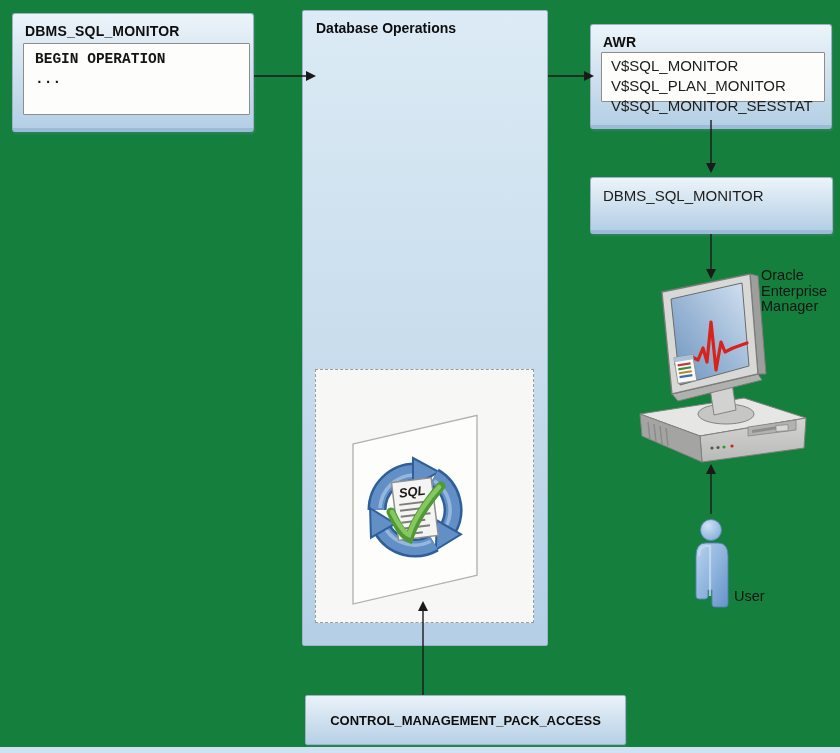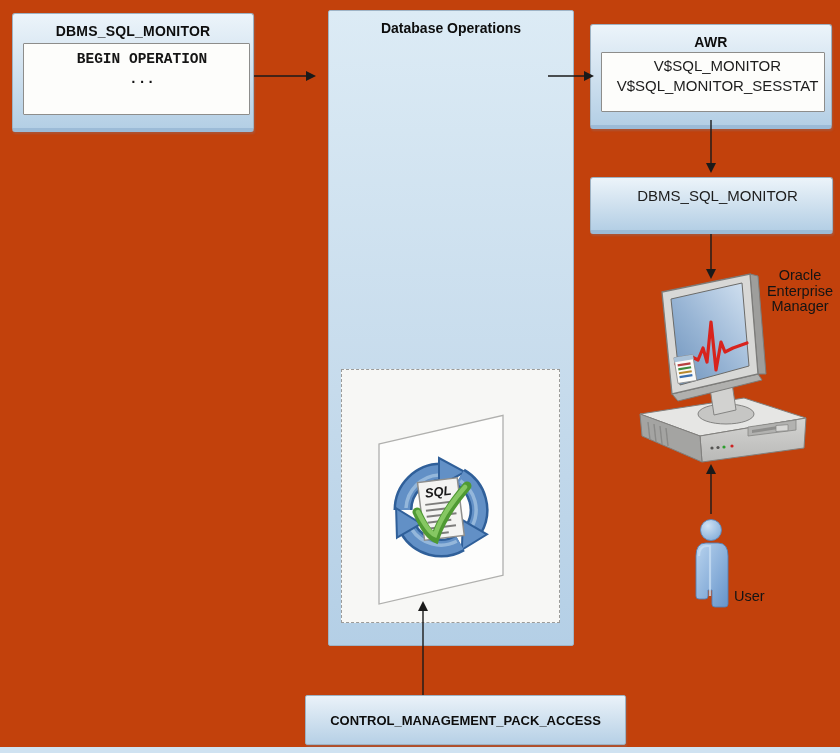--- a/index.html
+++ b/index.html
@@ -1,17 +1,17 @@
 <!DOCTYPE html>
 <html><head>
 <meta charset="utf-8">
 <style>
   html,body{margin:0;padding:0;}
   body{background:#ffffff;font-family:"Liberation Sans",sans-serif;}
-  #canvas{position:relative;width:840px;height:753px;background:#c2410c;overflow:hidden;text-align:center;}
+  #canvas{position:relative;width:840px;height:753px;background:#15803d;overflow:hidden;}
 
   
   .bluebox{
     position:absolute;
     background:linear-gradient(180deg,#ecf4fa 0%,#d3e3f0 45%,#b4cfe5 100%);
     border:1px solid #9db2c3;
     border-bottom:4px solid #9cbbd7;
     border-radius:3px;
     box-shadow:1px 2px 2px rgba(110,140,170,.25);
     box-sizing:border-box;
@@ -29,21 +29,21 @@
     font-weight:bold;font-size:14.5px;line-height:20px;color:#151515;
     white-space:pre;
   }
   .viewline{font-size:15px;line-height:20px;color:#1d1d1d;white-space:nowrap;}
   .reportline{font-size:15px;line-height:17.5px;color:#1d1d1d;white-space:nowrap;}
 
   
   #db-ops{
     position:absolute;left:302px;top:10px;width:246px;height:636px;
     background:linear-gradient(180deg,#dcebf5 0%,#c6dbec 60%,#b4cfe6 100%);
-    border:1px solid #9fb4c6;border-radius:2px;box-sizing:border-box;margin-left:26px;
+    border:1px solid #9fb4c6;border-radius:2px;box-sizing:border-box;
   }
   #db-ops .boxtitle{font-size:14px;font-weight:bold;color:#0d0d0d;padding:9px 13px 0 13px;}
   .dashedbox{
     position:absolute;left:12px;width:219px;
     background:#f7f7f5;border:1px dashed #9b9b99;box-sizing:border-box;
   }
   .dashedlabel{font-size:15px;color:#2e2e2e;padding:8px 0 0 11px;}
 
   #ctrl-box{
     position:absolute;left:305px;top:695px;width:321px;height:50px;
@@ -150,22 +150,23 @@
         <g transform="translate(36,44) skewY(-13)">
           <rect x="0" y="0" width="124" height="160" fill="#fdfdfc" stroke="#b0b0ae" stroke-width="1.3"></rect>
         </g>
         <use href="#cycdoc" transform="translate(38,50)"></use>
       </svg>
     </div>
   </div>
 
   <div class="bluebox" style="left:590px;top:24px;width:242px;height:105px;">
     <div class="boxtitle">AWR</div>
-    <div class="innerpanel" style="left:10px;top:27px;width:224px;height:60px;padding:3px 0 0 9px;">
+    <div class="innerpanel" style="left:10px;top:27px;width:224px;height:50px;padding:3px 0 0 9px;">
       <div class="viewline">V$SQL_MONITOR</div>
+      <div class="viewline">V$SQL_PLAN_MONITOR</div>
       <div class="viewline">V$SQL_MONITOR_SESSTAT</div>
     </div>
   </div>
 
   <div class="bluebox" style="left:590px;top:177px;width:243px;height:57px;padding:9px 0 0 12px;">
     <div class="reportline">DBMS_SQL_MONITOR</div>
   </div>
 
   <svg class="iconsvg" style="left:626px;top:264px;" width="190" height="200" viewBox="0 0 190 200">
 

